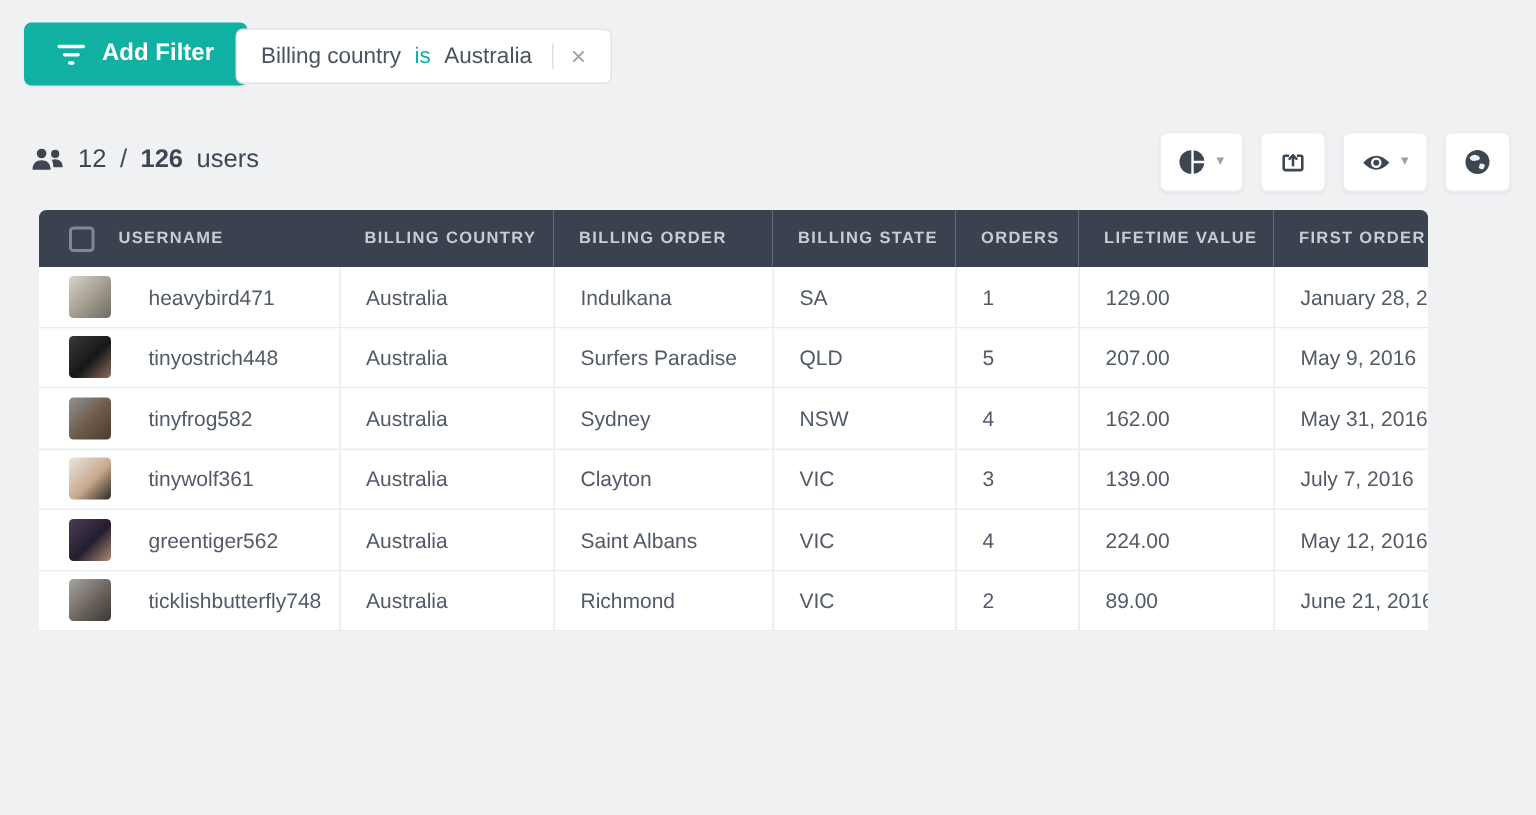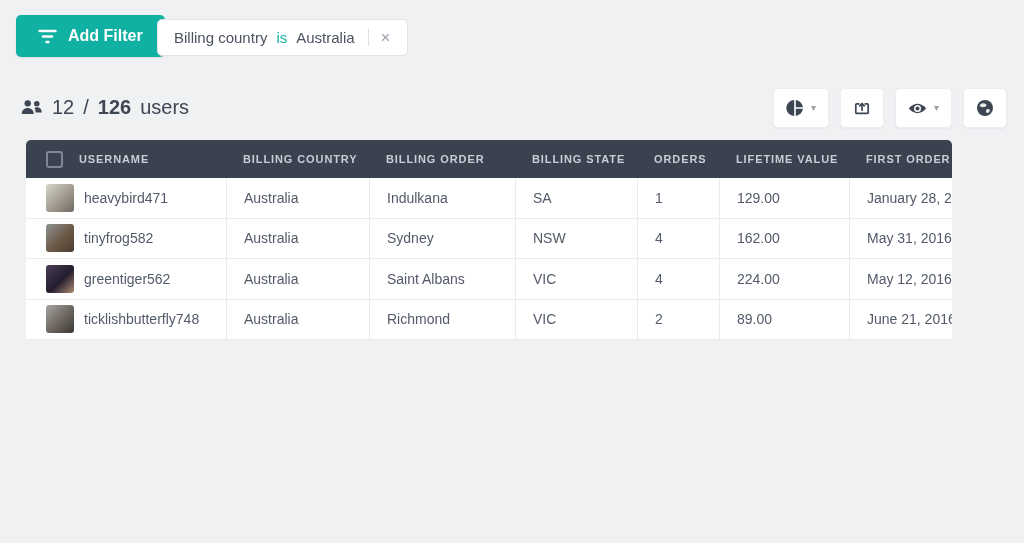--- a/index.html
+++ b/index.html
@@ -33,21 +33,21 @@
   .chip-close {
     background:none; border:none; cursor:pointer;
     font-size:17px; line-height:1; color:#99a0ab; padding:2px 3px;
     font-family:"Liberation Sans", sans-serif;
   }
 
   
   .summary {
     position:absolute; left:20px; top:96px;
     display:flex; align-items:center; gap:9px;
-    font-size:20px; color:#3e4654;
+    font-size:17px; color:#3e4654;
   }
   .summary .total { font-weight:bold; }
   .toolbar {
     position:absolute; top:88px; right:17px;
     display:flex; align-items:center; gap:11px;
   }
   .tool-btn {
     height:40px; min-width:42px; padding:0 12px;
     background:#fff; border:1px solid #eceef0; border-radius:5px;
     box-shadow:0 1px 2px rgba(40,50,70,.06);
@@ -82,21 +82,21 @@
     padding:0 6px 0 17px; white-space:nowrap; overflow:hidden;
     border-bottom:1px solid #e9ebee;
   }
   tbody td + td { border-left:1px solid #e9ebee; }
   tbody td.c-user { padding-left:0; }
   .user-cell { display:flex; align-items:center; }
   .avatar {
     width:28px; height:28px; margin-left:20px;
     border-radius:3px; flex:0 0 auto;
   }
-  .uname { margin-left:10px; }
+  .uname { margin-left:25px; }
 
   svg { display:block; }
 </style>
 </head>
 <body>
 
 <button class="add-filter-btn">
   <span>
     <svg width="19" height="15" viewBox="0 0 19 15">
       <g stroke="#ffffff" stroke-width="2.4" stroke-linecap="round">
@@ -215,38 +215,66 @@
       </span>
     </td>
     <td>Australia</td>
     <td>Indulkana</td>
     <td>SA</td>
     <td>1</td>
     <td>129.00</td>
     <td>January 28, 2017</td>
   </tr>
 
+  <tr>
+    <td class="c-user">
+      <span class="user-cell">
+        <span class="avatar" style="background: linear-gradient(135deg, rgb(58, 58, 58) 0%, rgb(23, 23, 23) 55%, rgb(138, 109, 92) 100%);"></span>
+        <span class="uname">tinyostrich448</span>
+      </span>
+    </td>
+    <td>Australia</td>
+    <td>Surfers Paradise</td>
+    <td>QLD</td>
+    <td>5</td>
+    <td>207.00</td>
+    <td>May 9, 2016</td>
+  </tr>
 
 
   <tr>
     <td class="c-user">
       <span class="user-cell">
         <span class="avatar" style="background: linear-gradient(135deg, rgb(142, 148, 146) 0%, rgb(109, 88, 70) 55%, rgb(74, 60, 48) 100%);"></span>
         <span class="uname">tinyfrog582</span>
       </span>
     </td>
     <td>Australia</td>
     <td>Sydney</td>
     <td>NSW</td>
     <td>4</td>
     <td>162.00</td>
     <td>May 31, 2016</td>
   </tr>
 
 
+  <tr>
+    <td class="c-user">
+      <span class="user-cell">
+        <span class="avatar" style="background: linear-gradient(135deg, rgb(232, 230, 225) 0%, rgb(201, 169, 141) 55%, rgb(43, 41, 38) 100%);"></span>
+        <span class="uname">tinywolf361</span>
+      </span>
+    </td>
+    <td>Australia</td>
+    <td>Clayton</td>
+    <td>VIC</td>
+    <td>3</td>
+    <td>139.00</td>
+    <td>July 7, 2016</td>
+  </tr>
 
 
   <tr>
     <td class="c-user">
       <span class="user-cell">
         <span class="avatar" style="background: linear-gradient(135deg, rgb(74, 61, 86) 0%, rgb(36, 29, 46) 55%, rgb(176, 139, 116) 100%);"></span>
         <span class="uname">greentiger562</span>
       </span>
     </td>
     <td>Australia</td>

